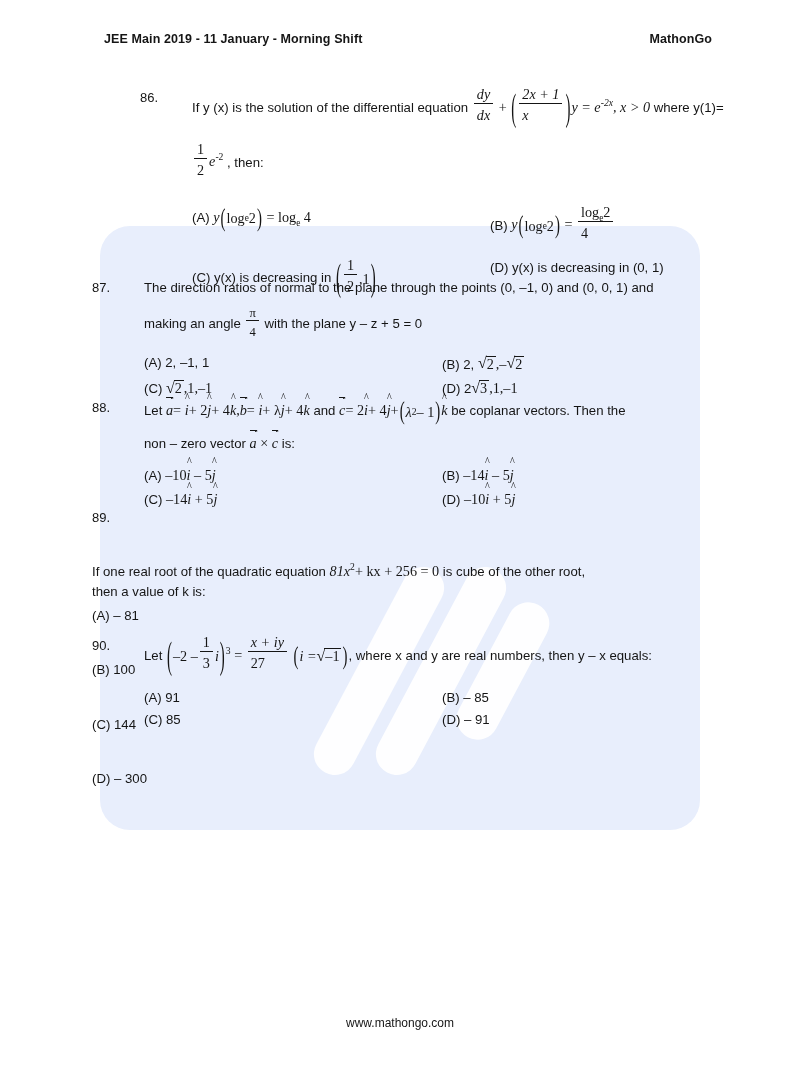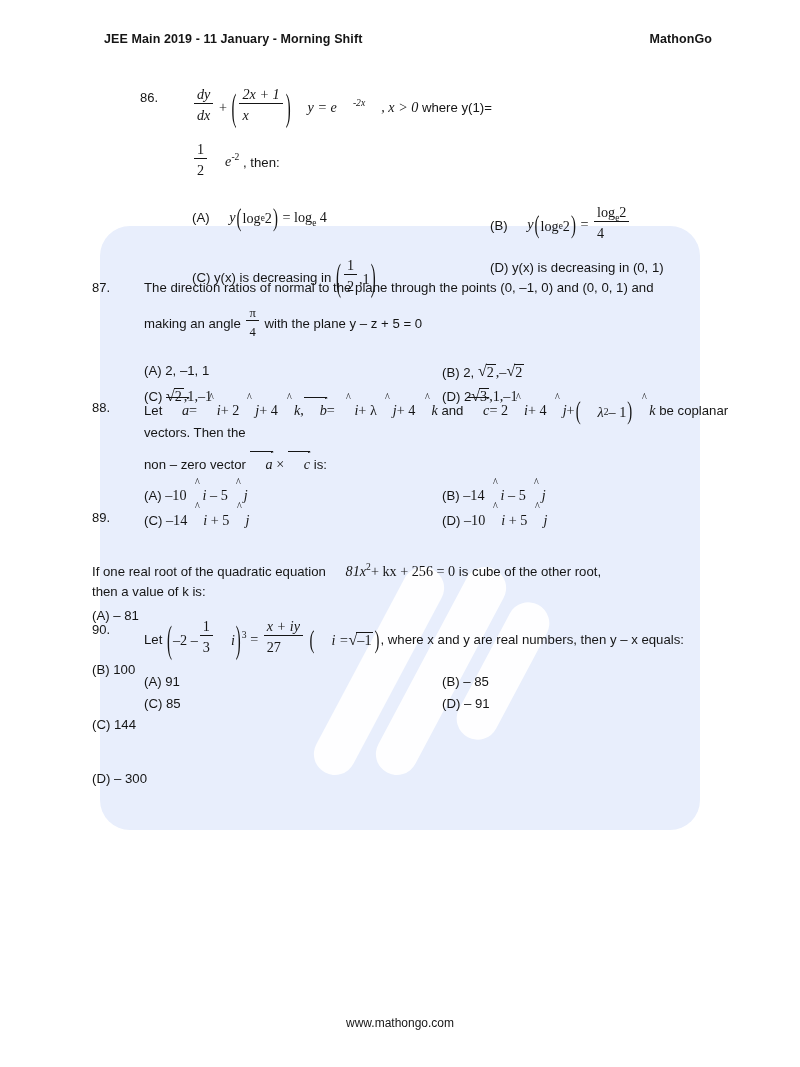--- a/index.html
+++ b/index.html
@@ -89,21 +89,21 @@
     box-sizing: border-box;
     font-size: 13.2px;
     line-height: 1.55;
     padding: 1px 0;
     white-space: nowrap;
   }
   .opts.loose .opt { padding: 6px 0; }
 
   
   .m { font-family: "Liberation Serif", serif; font-size: 14.2px; white-space: nowrap; }
-  .mi { font-style: italic; padding-left: 16px; }
+  .mi { font-style: italic; }
   .frac {
     display: inline-flex;
     flex-direction: column;
     vertical-align: middle;
     text-align: left;
     margin: 0 2px;
     position: relative;
     top: -0.05em;
   }
   .frac > .num { padding: 0 3px; line-height: 1.12; }
@@ -188,20 +188,21 @@
     <div class="wm wm2"></div>
     <div class="wm wm3"></div>
   </div>
 
   <div class="content">
 
     <div class="q" style="top:88px;margin-left:48px;">
       <div class="qnum">86.</div>
       <div class="qbody">
         <div>
+          <span>If y (x) is the solution of the differential equation</span>
           <span class="m">
             <span class="frac">
                 <span class="num mi">dy</span>
                 <span class="den mi">dx</span>
               </span>
             <span>+</span>
             <span class="paren tall">
                 <span class="pl">(</span>
                 <span class="frac">
                   <span class="num mi">2x + 1</span>
@@ -268,21 +269,21 @@
         <div>The direction ratios of normal to the plane through the points (0, –1, 0) and (0, 0, 1) and</div>
         <div style="margin-top:8px;">
           <span>making an angle</span>
           <span class="m"><span class="frac sm">
                 <span class="num">π</span>
                 <span class="den">4</span>
               </span></span>
           <span>with the plane y – z + 5 = 0</span>
         </div>
 
-        <div class="opts" style="margin-top:16px;justify-content:space-between;">
+        <div class="opts" style="margin-top:8px;justify-content:space-between;">
           <div class="opt">(A) 2, –1, 1</div>
           <div class="opt">
             <span>(B) 2,</span>
             <span class="m"><span class="sqrt">
                   <span class="rad">√</span>
                   <span class="rnd">2</span>
                 </span><span>,–</span><span class="sqrt">
                   <span class="rad">√</span>
                   <span class="rnd">2</span>
                 </span></span>
@@ -359,21 +360,21 @@
 
         <div class="opts" style="margin-top:2px;gap:32px;">
           <div class="opt">(A) – 81</div>
           <div class="opt">(B) 100</div>
           <div class="opt">(C) 144</div>
           <div class="opt">(D) – 300</div>
         </div>
       </div>
     </div>
 
-    <div class="q" style="top:620px;">
+    <div class="q" style="top:636px;">
       <div class="qnum">90.</div>
       <div class="qbody">
         <div>
           <span>Let</span>
           <span class="m"><span class="paren tall">
                 <span class="pl">(</span>
                 <span>–2 –</span>
                 <span class="frac">
                   <span class="num">1</span>
                   <span class="den">3</span>

